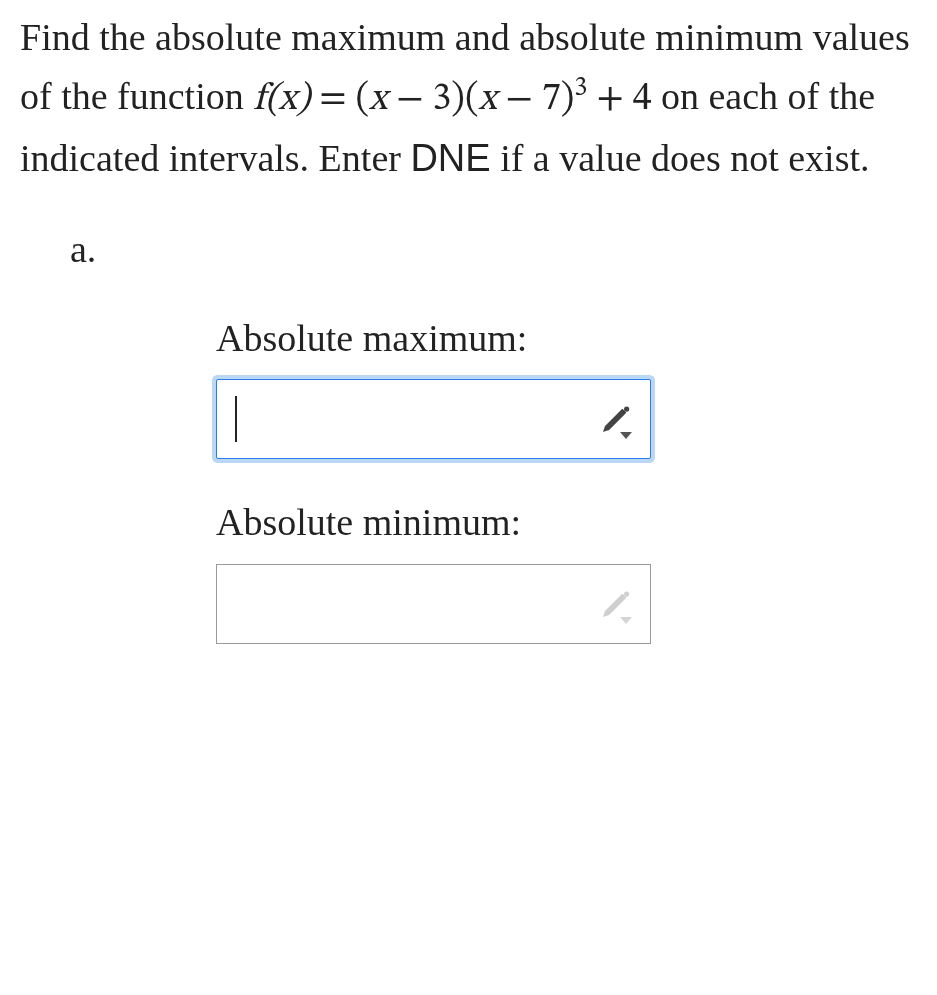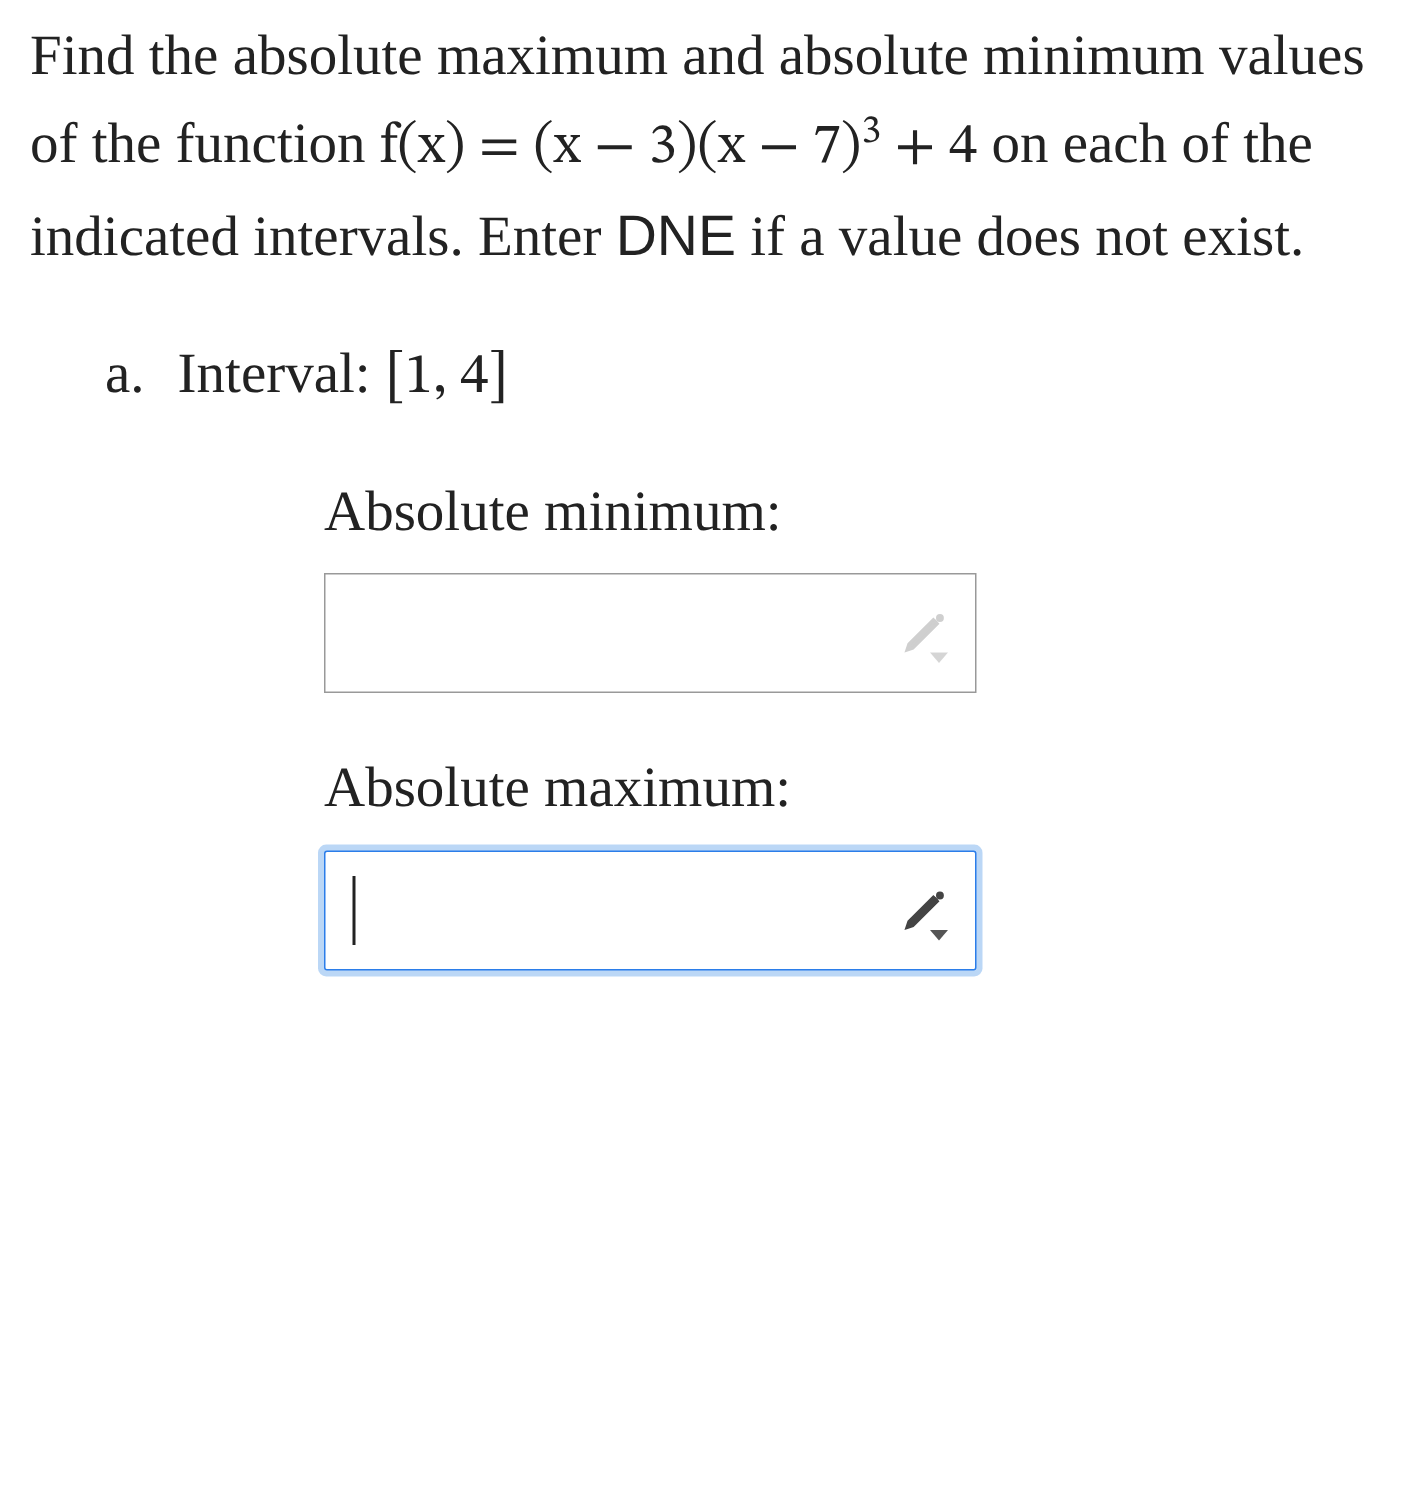--- a/index.html
+++ b/index.html
@@ -14,20 +14,21 @@
       padding: 8px 20px 30px 20px;
       width: 937px;
       font-size: 38px;
       line-height: 1.55;
     }
     .problem-text {
       margin-bottom: 32px;
     }
     .math {
       font-family: 'Cambria Math', 'STIX Two Math', Georgia, serif;
+      font-style: italic;
     }
     .math-reg {
       font-family: 'Cambria Math', 'STIX Two Math', Georgia, serif;
       font-style: normal;
     }
     sup {
       font-size: 0.7em;
       vertical-align: super;
       line-height: 0;
     }
@@ -116,52 +117,49 @@
 <body>
 
 <div class="problem-text">
   <span>Find the absolute maximum and absolute minimum values of the function</span>
   <span class="math">f(x)</span><span class="math-reg"> = </span><span class="math-reg">(</span><span class="math">x</span><span class="math-reg"> − </span><span class="math-reg">3</span><span class="math-reg">)</span><span class="math-reg">(</span><span class="math">x</span><span class="math-reg"> − </span><span class="math-reg">7</span><span class="math-reg">)</span><sup class="math-reg">3</sup><span class="math-reg"> + </span><span class="math-reg">4</span><span>  on each of the indicated intervals. Enter </span><span class="bold-sans">DNE</span><span> if a value does not exist.</span>
 </div>
 
 <div class="part">
   <div class="part-label">
     <span class="part-letter">a.</span>
-    <span>
-      <span>Interval: </span><span class="math-reg">[1, 4]</span>
-    </span>
   </div>
 
   <div class="answers">
-
-    <div class="answer-group">
-      <div class="answer-label">Absolute minimum:</div>
-      <div class="input-box">
-        <span></span>
-        <span class="pencil-icon faded">
-          <svg viewBox="0 0 24 24" fill="none" stroke="#888" stroke-width="1.8">
-            <path d="M3 21 L6 20 L19 7 L17 5 L4 18 L3 21 Z" fill="#888"></path>
-            <path d="M17 5 L19 7" stroke="#888"></path>
-            <circle cx="20.5" cy="4" r="1.2" fill="#888"></circle>
-          </svg>
-          <span class="pencil-dropdown"></span>
-        </span>
-      </div>
-    </div>
 
     <div class="answer-group">
       <div class="answer-label">Absolute maximum:</div>
       <div class="input-box focused">
         <span class="cursor"></span>
         <span></span>
         <span class="pencil-icon">
           <svg viewBox="0 0 24 24" fill="none" stroke="#444" stroke-width="1.8">
             <path d="M3 21 L6 20 L19 7 L17 5 L4 18 L3 21 Z" fill="#444"></path>
             <path d="M17 5 L19 7" stroke="#444"></path>
             <circle cx="20.5" cy="4" r="1.2" fill="#444"></circle>
           </svg>
           <span class="pencil-dropdown"></span>
         </span>
       </div>
     </div>
 
+    <div class="answer-group">
+      <div class="answer-label">Absolute minimum:</div>
+      <div class="input-box">
+        <span></span>
+        <span class="pencil-icon faded">
+          <svg viewBox="0 0 24 24" fill="none" stroke="#888" stroke-width="1.8">
+            <path d="M3 21 L6 20 L19 7 L17 5 L4 18 L3 21 Z" fill="#888"></path>
+            <path d="M17 5 L19 7" stroke="#888"></path>
+            <circle cx="20.5" cy="4" r="1.2" fill="#888"></circle>
+          </svg>
+          <span class="pencil-dropdown"></span>
+        </span>
+      </div>
+    </div>
+
   </div>
 </div>
 
 </body></html>

